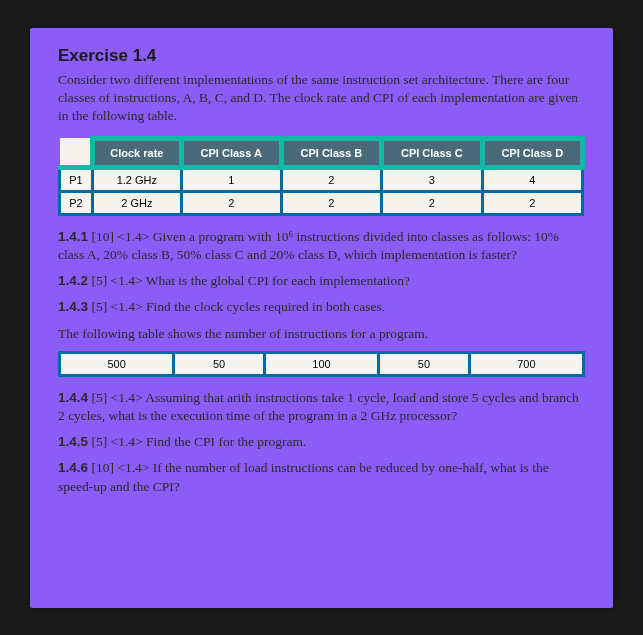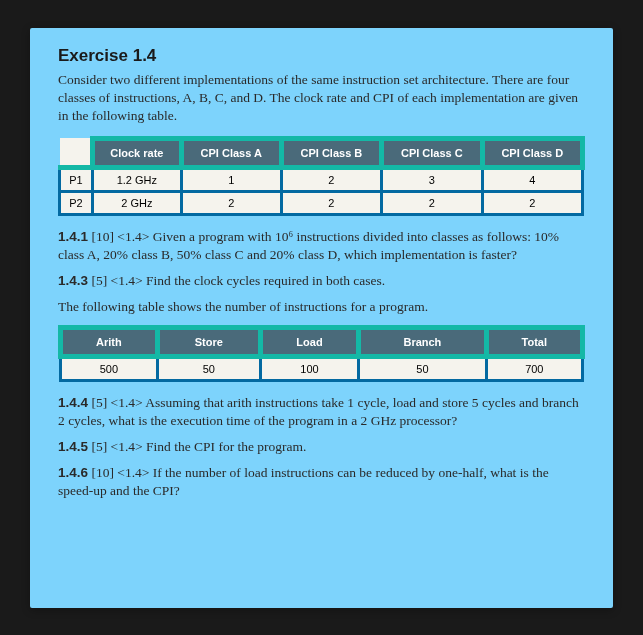--- a/index.html
+++ b/index.html
@@ -4,21 +4,21 @@
   <style>
     * { box-sizing: border-box; margin: 0; padding: 0; }
     body {
       background: #1a1a1a;
       font-family: Georgia, 'Times New Roman', serif;
       width: 643px;
       height: 635px;
       overflow: hidden;
     }
     .page {
-      background: #7dd3fc;
+      background: #8b5cf6;
       margin: 28px 30px;
       padding: 18px 28px 3px 28px;
       box-shadow: 0 2px 8px rgba(0,0,0,0.3);
       border-radius: 2px;
       height: 580px;
     }
     .exercise-title {
       font-weight: bold;
       font-size: 17px;
       font-family: Arial, sans-serif;
@@ -111,34 +111,28 @@
       <td>2</td>
       <td>2</td>
       <td>2</td>
       <td>2</td>
     </tr>
   </tbody>
     </table>
 
   <div class="question"><span class="q-num">1.4.1</span><span> [10] &lt;1.4&gt; Given a program with 10⁶ instructions divided into classes as follows: 10% class A, 20% class B, 50% class C and 20% class D, which implementation is faster?</span></div>
 
+  <div class="question"><span class="q-num">1.4.2</span><span> [5] &lt;1.4&gt; What is the global CPI for each implementation?</span></div>
 
   <div class="question"><span class="q-num">1.4.3</span><span> [5] &lt;1.4&gt; Find the clock cycles required in both cases.</span></div>
 
   <div class="sub-text">The following table shows the number of instructions for a program.</div>
 
   <table>
     <tbody>
-        <tr>
-      <th>Arith</th>
-      <th>Store</th>
-      <th>Load</th>
-      <th>Branch</th>
-      <th>Total</th>
-    </tr>
     <tr>
       <td>500</td>
       <td>50</td>
       <td>100</td>
       <td>50</td>
       <td>700</td>
     </tr>
   </tbody>
     </table>
 

